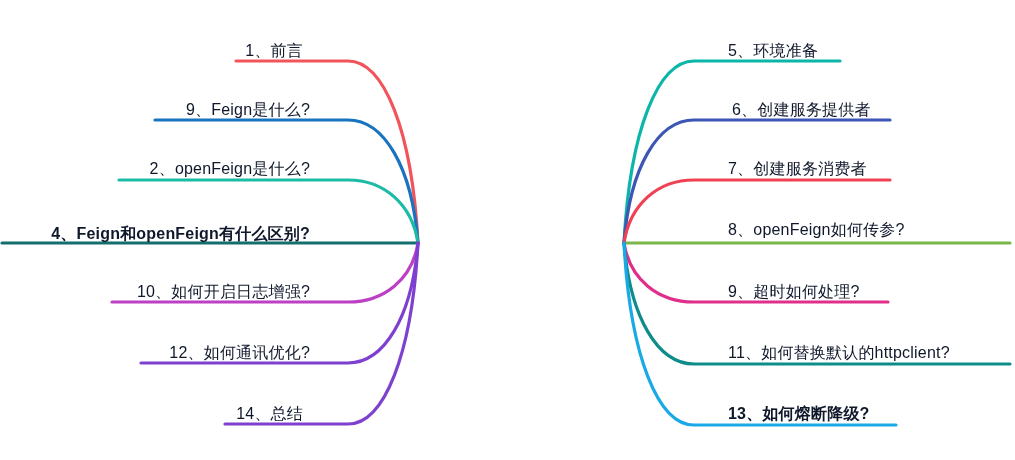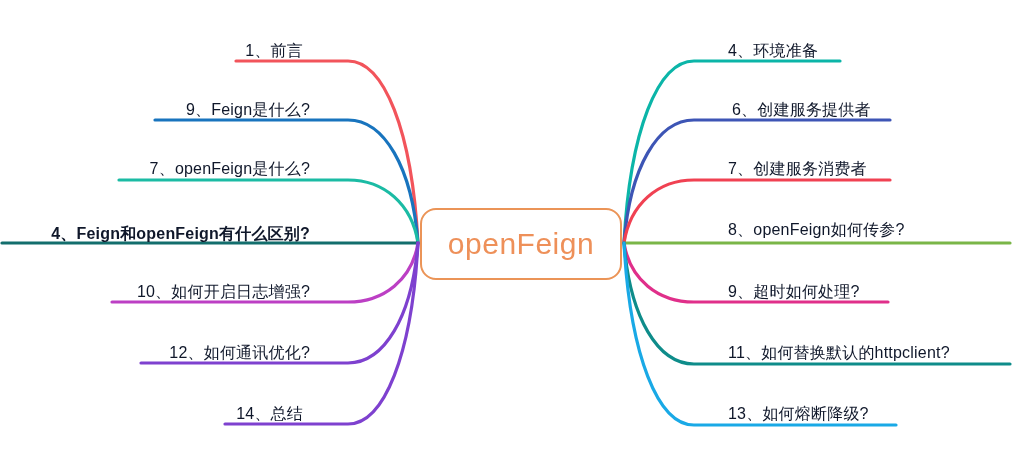--- a/index.html
+++ b/index.html
@@ -78,31 +78,28 @@
       <path d="M 890 180 L 694 180 C 658 180, 630 203.94, 624 243" fill="none" stroke="#F04152" stroke-width="3.2" stroke-linecap="round"></path>
       <path d="M 1010 243 L 624 243" fill="none" stroke="#7AB648" stroke-width="3.2" stroke-linecap="round"></path>
       <path d="M 888 302 L 694 302 C 658 302, 630 279.58, 624 243" fill="none" stroke="#E02F8A" stroke-width="3.2" stroke-linecap="round"></path>
       <path d="M 1010 364 L 694 364 C 658 364, 630 318.02, 624 243" fill="none" stroke="#0E8C8A" stroke-width="3.2" stroke-linecap="round"></path>
       <path d="M 896 425 L 694 425 C 658 425, 630 355.84000000000003, 624 243" fill="none" stroke="#19A9E6" stroke-width="3.2" stroke-linecap="round"></path>
     </svg>
 
   <div id="labels-layer">
       <div class="node-label left" style="top: 43px; right: 712px;">1、前言</div>
       <div class="node-label left" style="top: 102px; right: 705px;">9、Feign是什么?</div>
-      <div class="node-label left" style="top: 161px; right: 705px;">7、openFeign是什么?</div>
+      <div class="node-label left" style="top: 161px; right: 705px;">2、openFeign是什么?</div>
       <div class="node-label left" style="top: 226px; right: 705px; font-weight: bold;">4、Feign和openFeign有什么区别?</div>
       <div class="node-label left" style="top: 284px; right: 705px; margin-left: 20px;">10、如何开启日志增强?</div>
       <div class="node-label left" style="top: 345px; right: 705px; margin-left: 38px;">12、如何通讯优化?</div>
       <div class="node-label left" style="top: 406px; right: 712px;">14、总结</div>
-      <div class="node-label right" style="top: 43px; left: 728px;">4、环境准备</div>
+      <div class="node-label right" style="top: 43px; left: 728px;">5、环境准备</div>
       <div class="node-label right" style="top: 102px; left: 732px;">6、创建服务提供者</div>
       <div class="node-label right" style="top: 161px; left: 728px;">7、创建服务消费者</div>
       <div class="node-label right" style="top: 222px; left: 728px;">8、openFeign如何传参?</div>
       <div class="node-label right" style="top: 284px; left: 728px;">9、超时如何处理?</div>
       <div class="node-label right" style="top: 345px; left: 728px;">11、如何替换默认的httpclient?</div>
-      <div class="node-label right" style="top: 406px; left: 728px;">13、如何熔断降级?</div>
+      <div class="node-label right" style="top: 406px; left: 728px; font-weight: bold;">13、如何熔断降级?</div>
     </div>
 
-  <div id="center-node" style="left: 420px; top: 208px; width: 202px; height: 72px; border-color: rgb(235, 148, 87);">
-    <span id="center-node-text" style="color: rgb(238, 144, 89);">openFeign</span>
-  </div>
 
 </div>
 
 </body></html>

